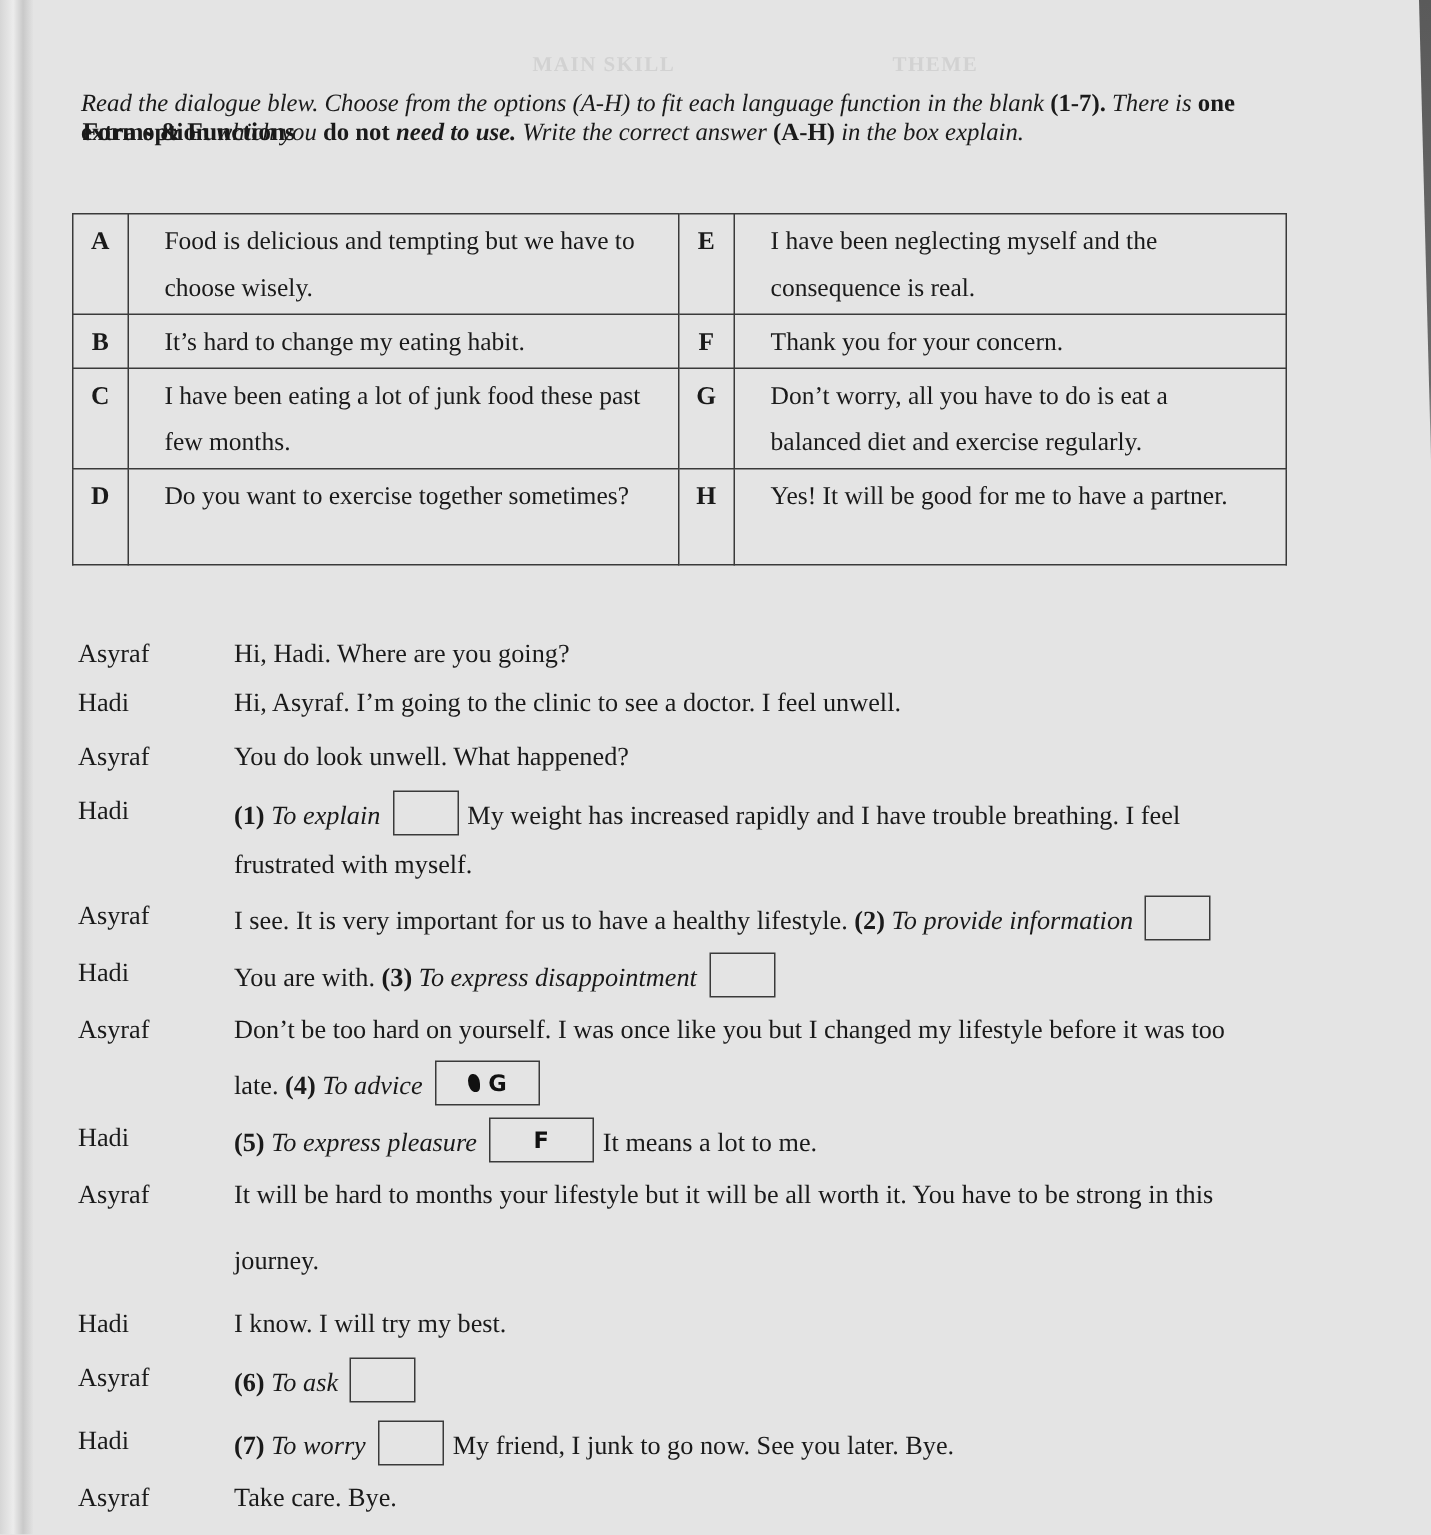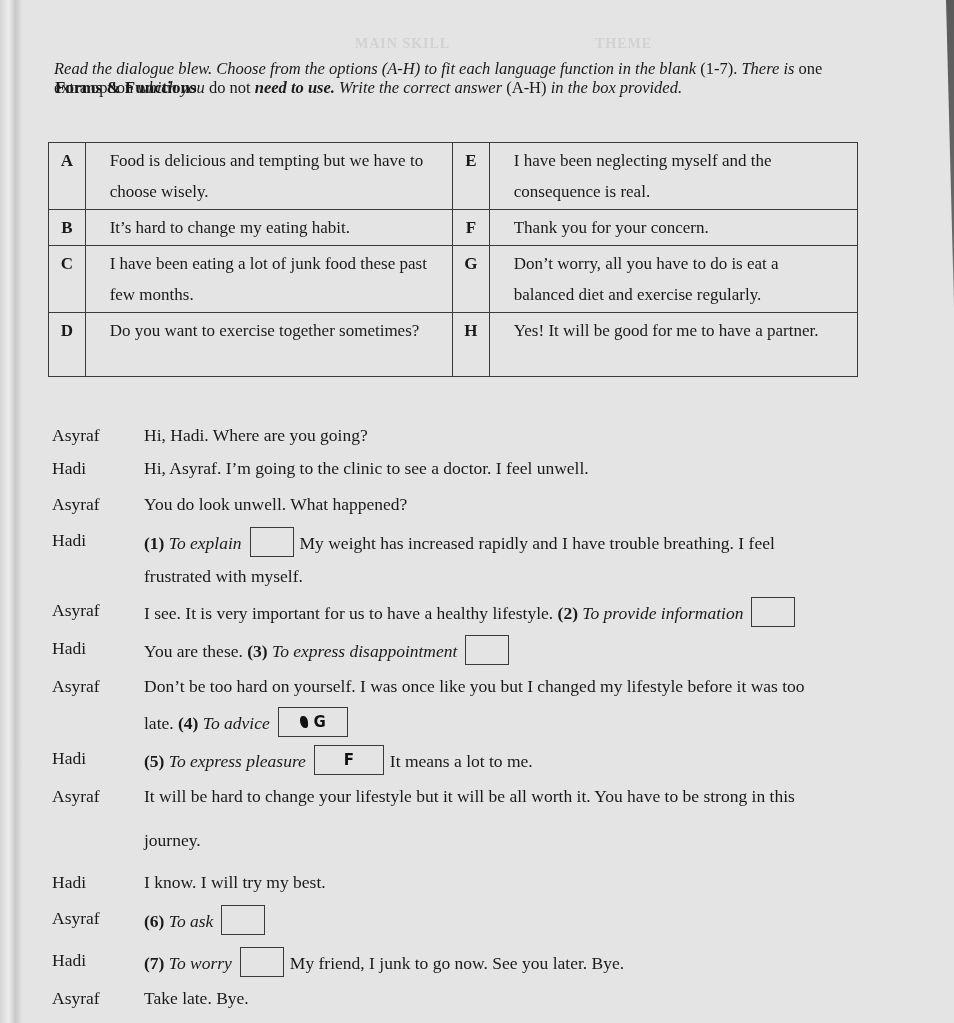--- a/index.html
+++ b/index.html
@@ -45,21 +45,21 @@
     .instructions {
       position: absolute;
       left: 54px; top: 60px;
       width: 800px;
       font-size: 16.5px;
       line-height: 18.5px;
       font-style: italic;
     }
     .instructions b {
       font-style: normal;
-      font-weight: normal;
+      font-weight: bold;
       text-align: center;
     }
     .instructions .bi {
       font-weight: bold;
     }
     
     .options-table {
       position: absolute;
       left: 48px; top: 142px;
       width: 810px;
@@ -95,21 +95,21 @@
       white-space: nowrap;
     }
     .speaker {
       position: absolute;
       left: 0;
       display: inline-block;
       width: 90px;
     }
     .utter {
       position: absolute;
-      left: 92px;
+      left: 104px;
       white-space: nowrap;
     }
     .num-bold { font-weight: bold; }
     .func { font-style: italic; }
     .answer-box {
       display: inline-block;
       vertical-align: middle;
       width: 42px;
       height: 28px;
       border: 1.2px solid #3a3a3a;
@@ -148,21 +148,21 @@
 <div class="edge-right"></div>
 
 <div class="page">
 
   <div class="faint-bg" style="left:355px; top:36px;">MAIN SKILL</div>
   <div class="faint-bg" style="left:595px; top:36px;">THEME</div>
 
   <div class="title">Forms &amp; Functions</div>
 
   <div class="instructions">
-    <span>Read the dialogue blew. Choose from the options (A-H) to fit each language function in the blank </span><b>(1-7).</b><span> There is </span><b>one extra option</b><span> which you </span><b>do not</b><span class="bi"> need to use.</span><span> Write the correct answer </span><b>(A-H)</b><span> in the box provided.</span>
+    <span>Read the dialogue blew. Choose from the options (A-H) to fit each language function in the blank </span><b>(1-7).</b><span> There is </span><b>one extra option</b><span> which you </span><b>do not</b><span class="bi"> need to use.</span><span> Write the correct answer </span><b>(A-H)</b><span> in the box explain.</span>
   </div>
 
   <table class="options-table">
     <tbody>
         <tr style="height:64px;">
       <td class="letter">A</td>
       <td class="text">Food is delicious and tempting but we have to choose wisely.</td>
       <td class="letter">E</td>
       <td class="text">I have been neglecting myself and the consequence is real.</td>
     </tr>
@@ -220,21 +220,21 @@
       <span class="utter">
         <span>I see. It is very important for us to have a healthy lifestyle.</span>
         <span class="num-bold">(2)</span>
         <span class="func">To provide information</span><span class="answer-box"></span>
       </span>
     </div>
 
     <div class="line" style="top:218px;">
       <span class="speaker">Hadi</span>
       <span class="utter">
-        <span>You are these.</span>
+        <span>You are with.</span>
         <span class="num-bold">(3)</span>
         <span class="func">To express disappointment</span><span class="answer-box"></span>
       </span>
     </div>
 
     <div class="line" style="top:256px;">
       <span class="speaker">Asyraf</span>
       <span class="utter">Don’t be too hard on yourself. I was once like you but I changed my lifestyle before it was too</span>
     </div>
     <div class="line" style="top:290px;">
@@ -248,21 +248,21 @@
     <div class="line" style="top:328px;">
       <span class="speaker">Hadi</span>
       <span class="utter">
         <span class="num-bold">(5)</span>
         <span class="func">To express pleasure</span><span class="answer-box wide">F</span><span>It means a lot to me.</span>
       </span>
     </div>
 
     <div class="line" style="top:366px;">
       <span class="speaker">Asyraf</span>
-      <span class="utter">It will be hard to change your lifestyle but it will be all worth it. You have to be strong in this</span>
+      <span class="utter">It will be hard to months your lifestyle but it will be all worth it. You have to be strong in this</span>
     </div>
     <div class="line" style="top:410px;">
       <span class="utter">journey.</span>
     </div>
 
     <div class="line" style="top:452px;">
       <span class="speaker">Hadi</span>
       <span class="utter">I know. I will try my best.</span>
     </div>
 
@@ -277,17 +277,17 @@
     <div class="line" style="top:530px;">
       <span class="speaker">Hadi</span>
       <span class="utter">
         <span class="num-bold">(7)</span>
         <span class="func">To worry</span><span class="answer-box"></span><span>My friend, I junk to go now. See you later. Bye.</span>
       </span>
     </div>
 
     <div class="line" style="top:568px;">
       <span class="speaker">Asyraf</span>
-      <span class="utter">Take late. Bye.</span>
+      <span class="utter">Take care. Bye.</span>
     </div>
 
   </div>
 </div>
 
 </body></html>

